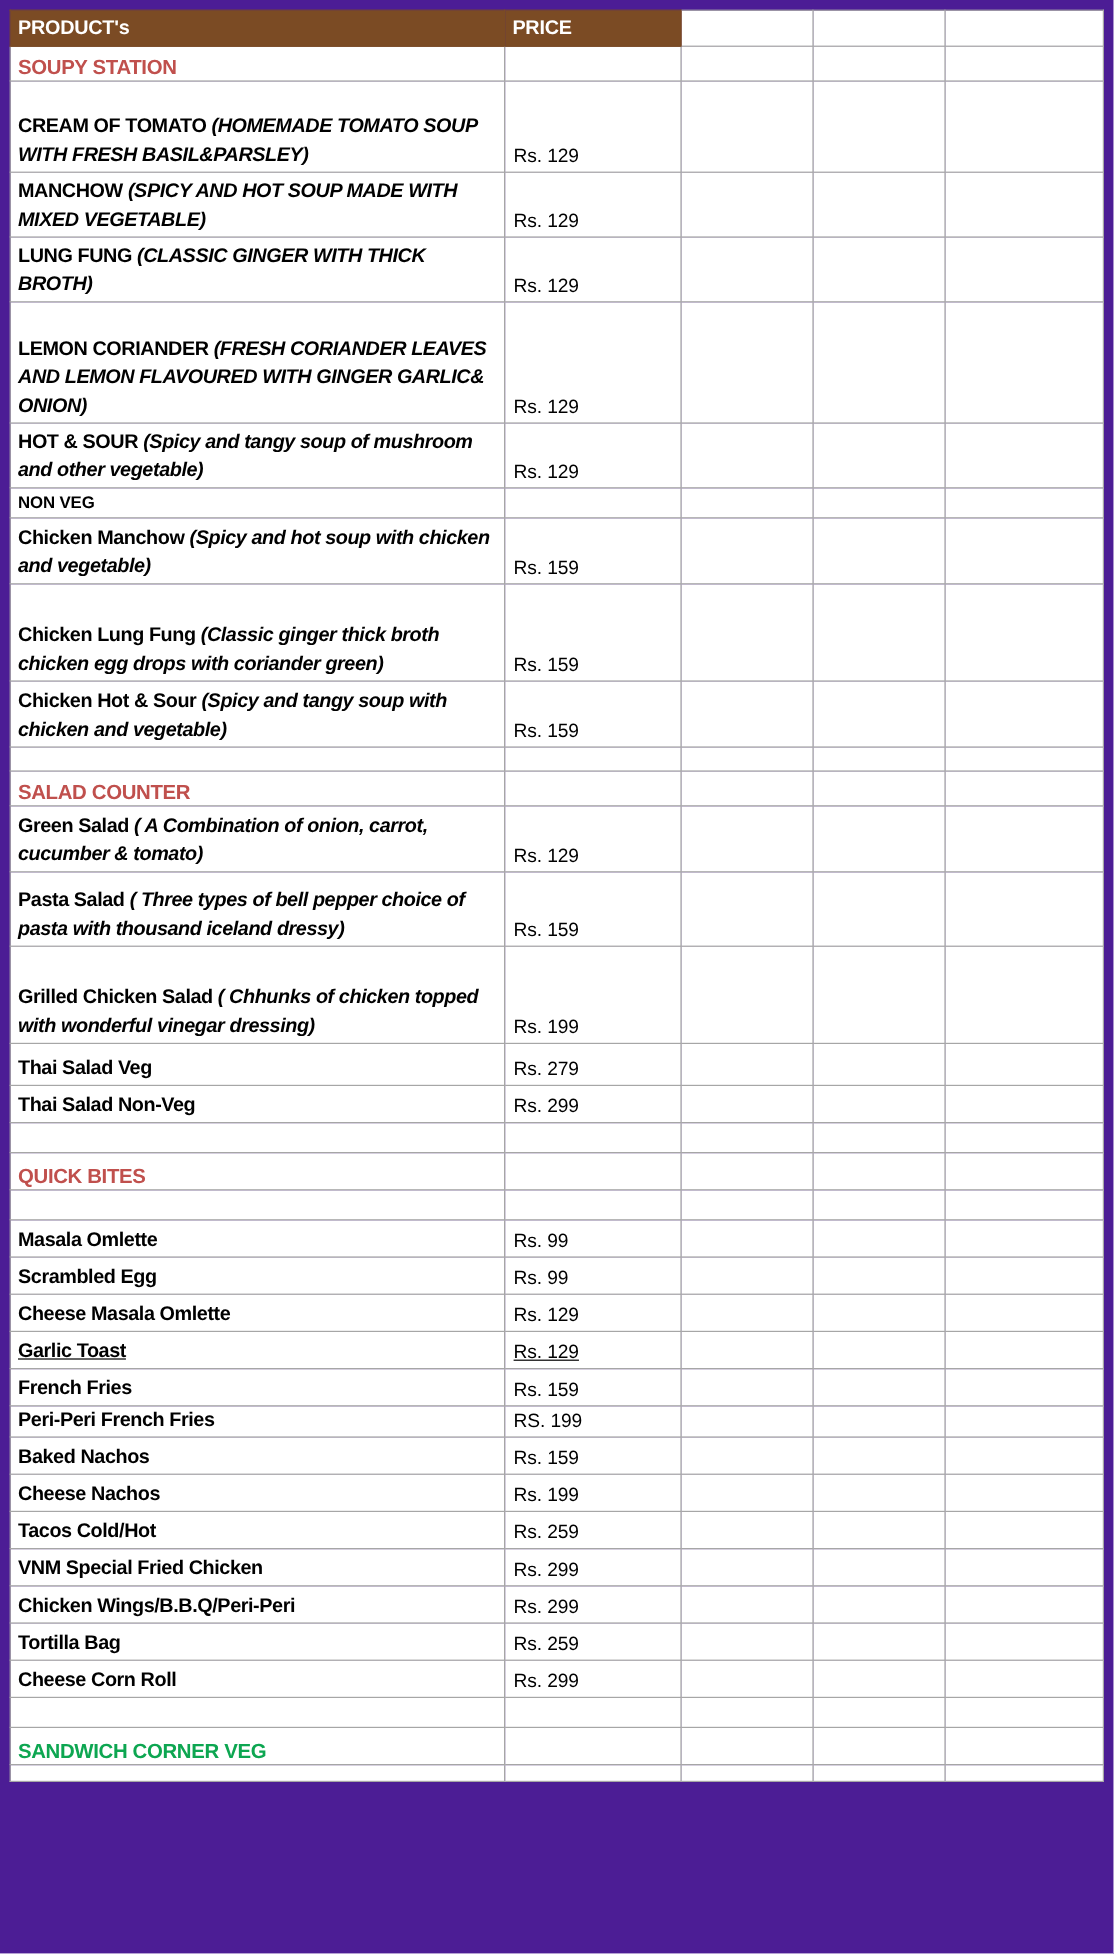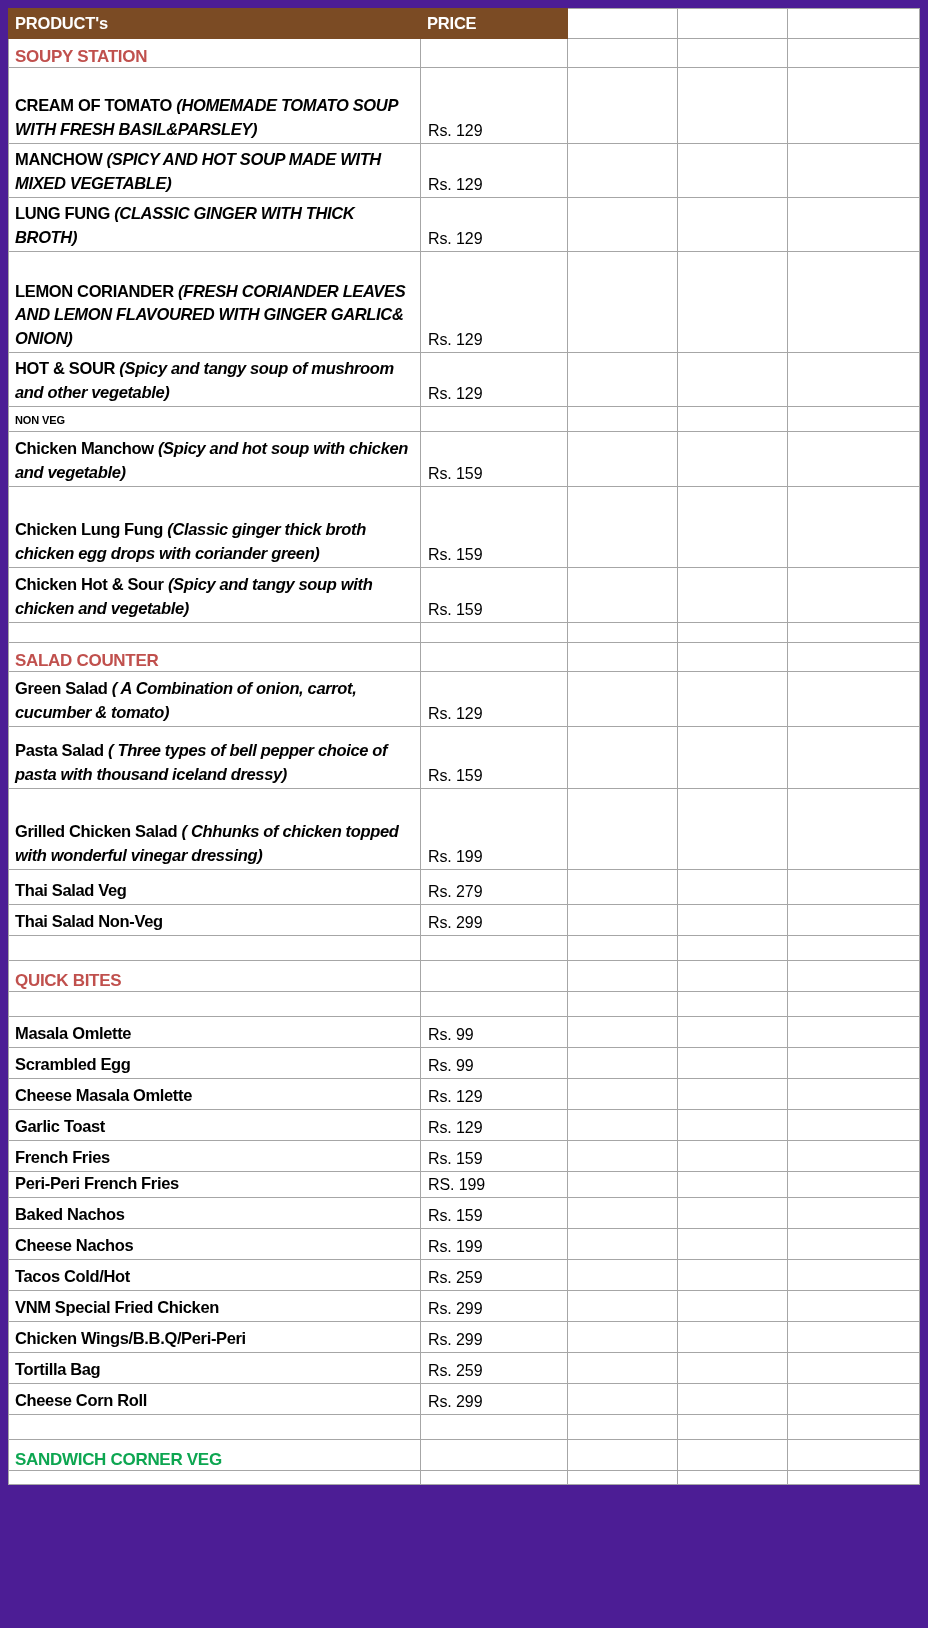--- a/index.html
+++ b/index.html
@@ -94,21 +94,21 @@
     letter-spacing: -0.35px;
   }
   .pname {
     font-weight: bold;
   }
   .pdesc {
     font-weight: bold;
     font-style: italic;
   }
   .prod-wrap.small {
-    font-size: 11px;
+    font-size: 14px;
     letter-spacing: -0.1px;
   }
 
   
   td.price { vertical-align: bottom; }
   .price-txt {
     display: block;
     padding: 0 4px 3px 7px;
     font-size: 16px;
     color: #000000;
@@ -372,21 +372,21 @@
           <td class="product">
             <div class="prod-wrap"><span class="pname">Cheese Masala Omlette</span></div>
           </td>
           <td class="price">
             <span class="price-txt">Rs. 129</span>
           </td>
           <td class="empty-cell"></td>
           <td class="empty-cell"></td>
           <td class="empty-cell"></td>
         </tr>
-        <tr style="height: 31px;">
+        <tr style="height: 31px; text-decoration: underline;">
           <td class="product">
             <div class="prod-wrap"><span class="pname">Garlic Toast</span></div>
           </td>
           <td class="price">
             <span class="price-txt">Rs. 129</span>
           </td>
           <td class="empty-cell"></td>
           <td class="empty-cell"></td>
           <td class="empty-cell"></td>
         </tr>

